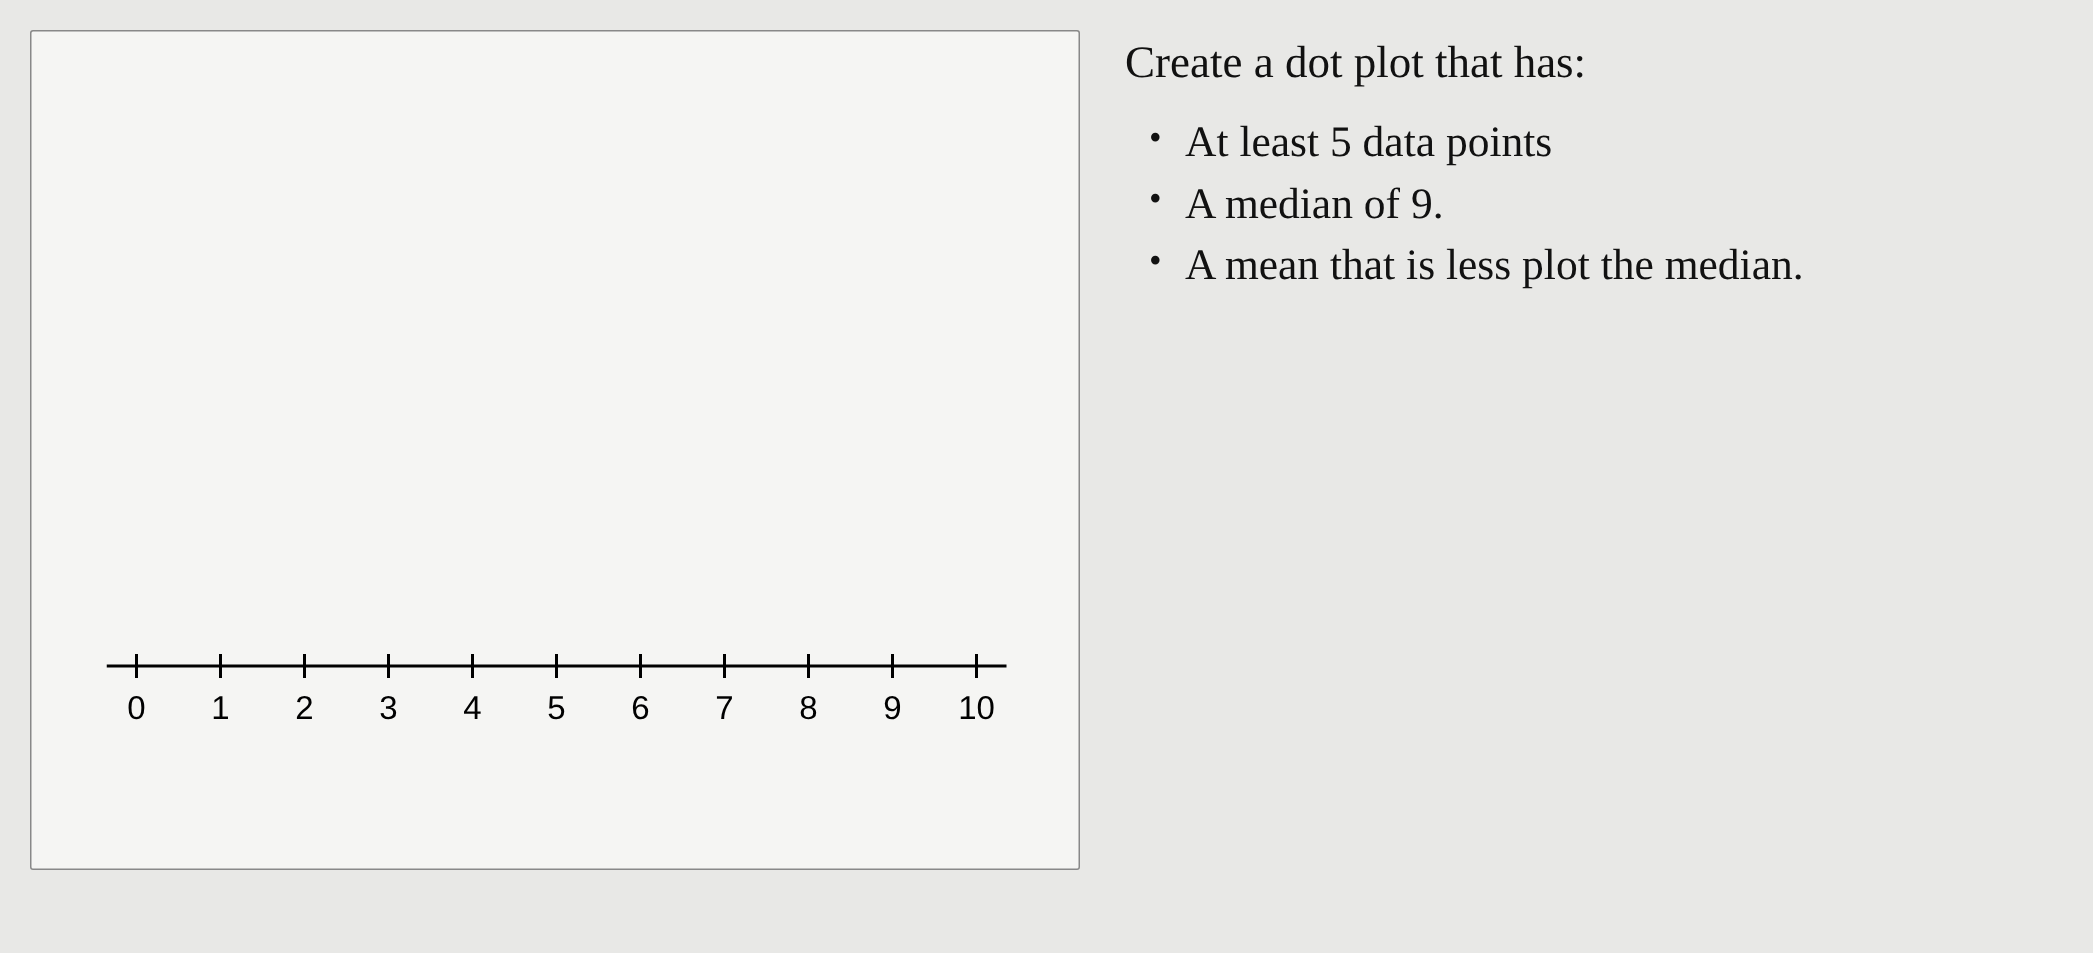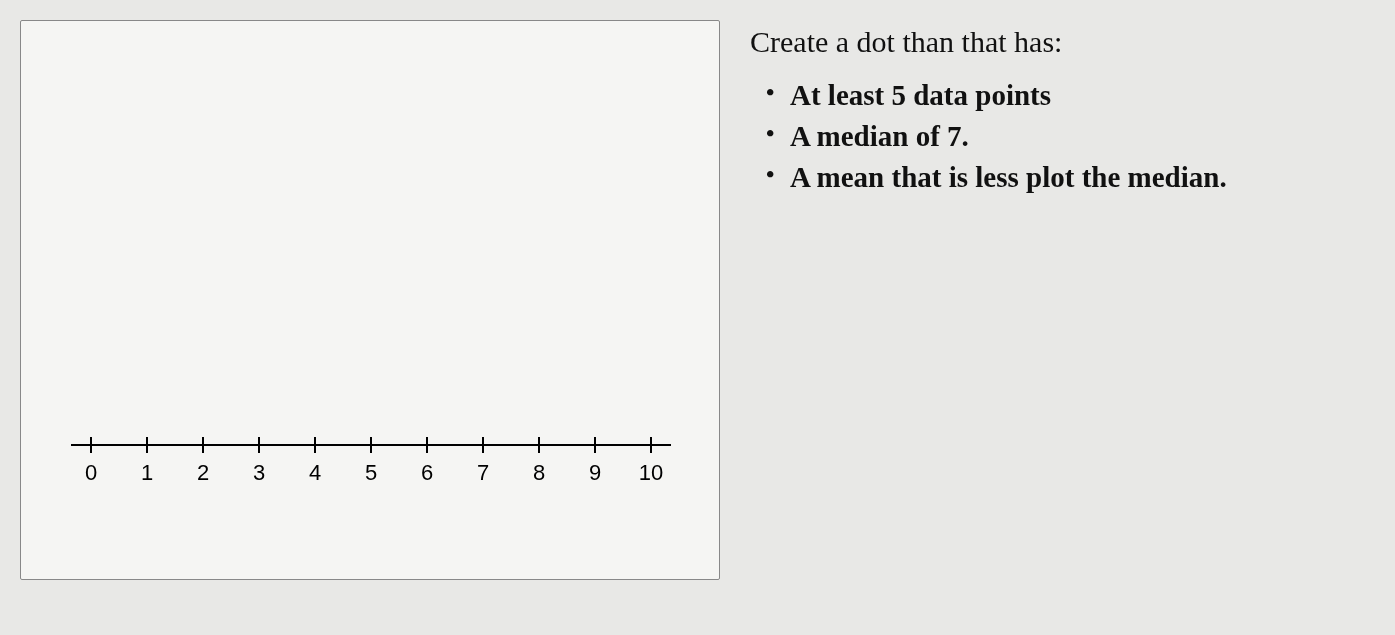--- a/index.html
+++ b/index.html
@@ -57,21 +57,20 @@
     }
     .prompt-heading {
       font-size: 30px;
       color: #111;
       margin-bottom: 20px;
       font-weight: normal;
     }
     .bullet-list {
       list-style: none;
       padding-left: 12px;
-      font-weight: bold;
     }
     .bullet-list li {
       font-size: 29px;
       color: #111;
       margin-bottom: 8px;
       position: relative;
       padding-left: 28px;
     }
     .bullet-list li::before {
       content: "•";
@@ -134,21 +133,21 @@
           <g>
             <line class="tick" x1="580" y1="12" x2="580" y2="28"></line>
             <text class="tick-label" x="580" y="55">10</text>
           </g>
         </g>
       </svg>
     </div>
   </div>
 
   <div class="instructions">
-    <p class="prompt-heading">Create a dot than that has:</p>
+    <p class="prompt-heading">Create a dot plot that has:</p>
     <ul class="bullet-list">
       <li>At least 5 data points</li>
-      <li>A median of 7.</li>
+      <li>A median of 9.</li>
       <li>A mean that is less plot the median.</li>
     </ul>
   </div>
 
 </div>
 
 </body></html>

